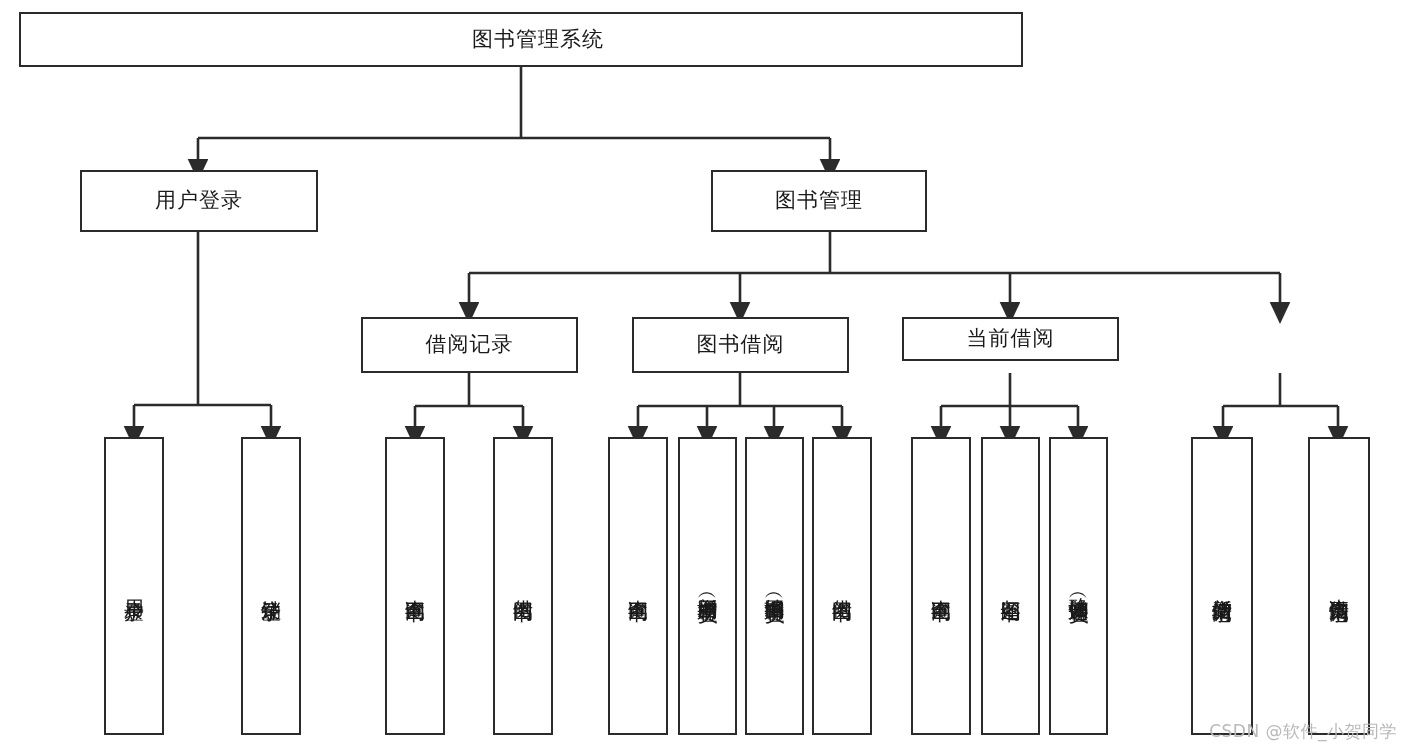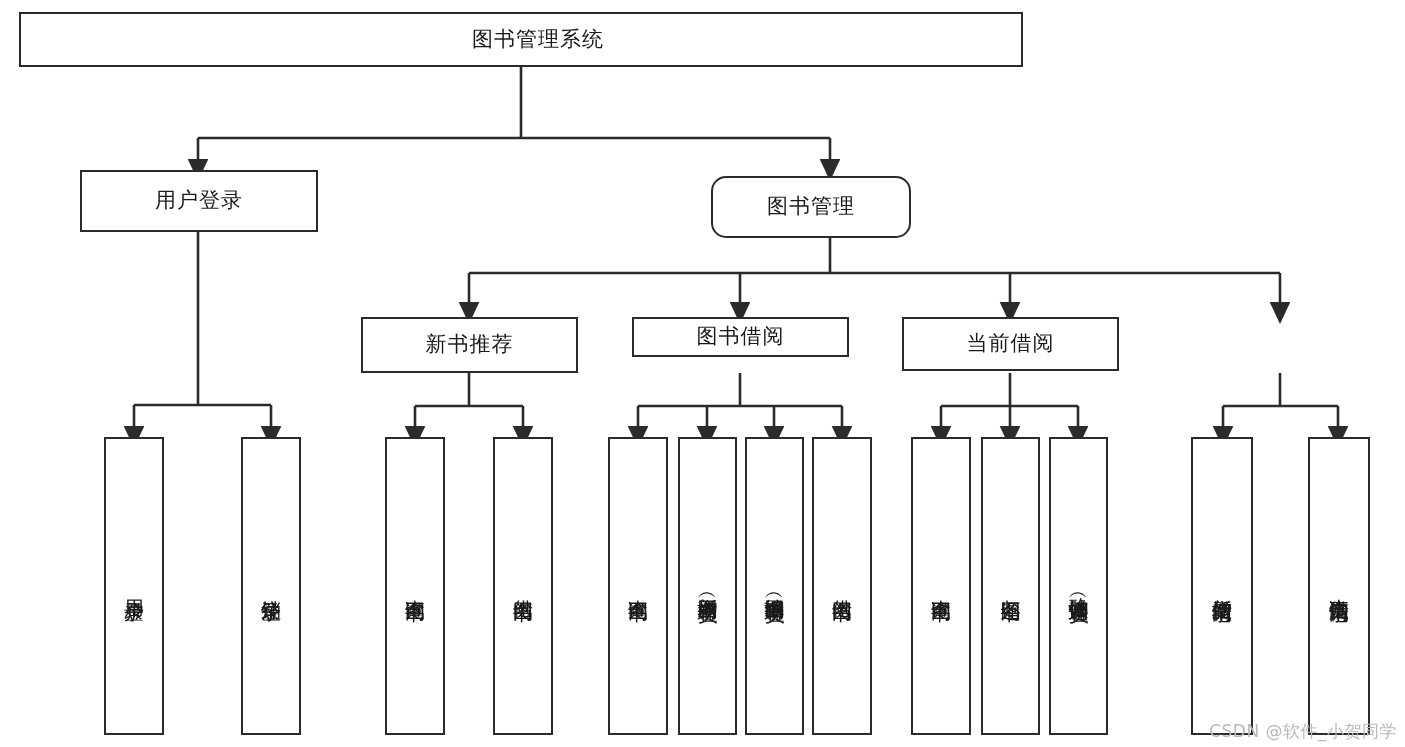--- a/index.html
+++ b/index.html
@@ -123,31 +123,31 @@
     </g>
   </svg>
 
   <div class="node h-node" style="left:19px; top:12px; width:1004px; height:55px;padding-left:34px;">
     <span>图书管理系统</span>
   </div>
 
   <div class="node h-node" style="left:80px; top:170px; width:238px; height:62px;">
     <span>用户登录</span>
   </div>
-  <div class="node h-node" style="left:711px; top:176px; width:200px; height:62px;border-radius:15px;">
+  <div class="node h-node" style="left:711px; top:170px; width:216px; height:62px;">
     <span>图书管理</span>
   </div>
 
   <div class="node h-node" style="left:361px; top:317px; width:217px; height:56px;">
-    <span>新书推荐</span>
+    <span>借阅记录</span>
   </div>
-  <div class="node h-node" style="left:632px; top:317px; width:217px; height:40px;">
+  <div class="node h-node" style="left:632px; top:317px; width:217px; height:56px;">
     <span>图书借阅</span>
   </div>
-  <div class="node h-node" style="left:902px; top:317px; width:217px; height:54px;">
+  <div class="node h-node" style="left:902px; top:317px; width:217px; height:44px;">
     <span>当前借阅</span>
   </div>
 
   <div class="node v-node" style="left:104px; top:437px; width:60px; height:298px;">
     <span class="vtext">用户登录</span>
   </div>
   <div class="node v-node" style="left:241px; top:437px; width:60px; height:298px;">
     <span class="vtext">注销登录</span>
   </div>
 

